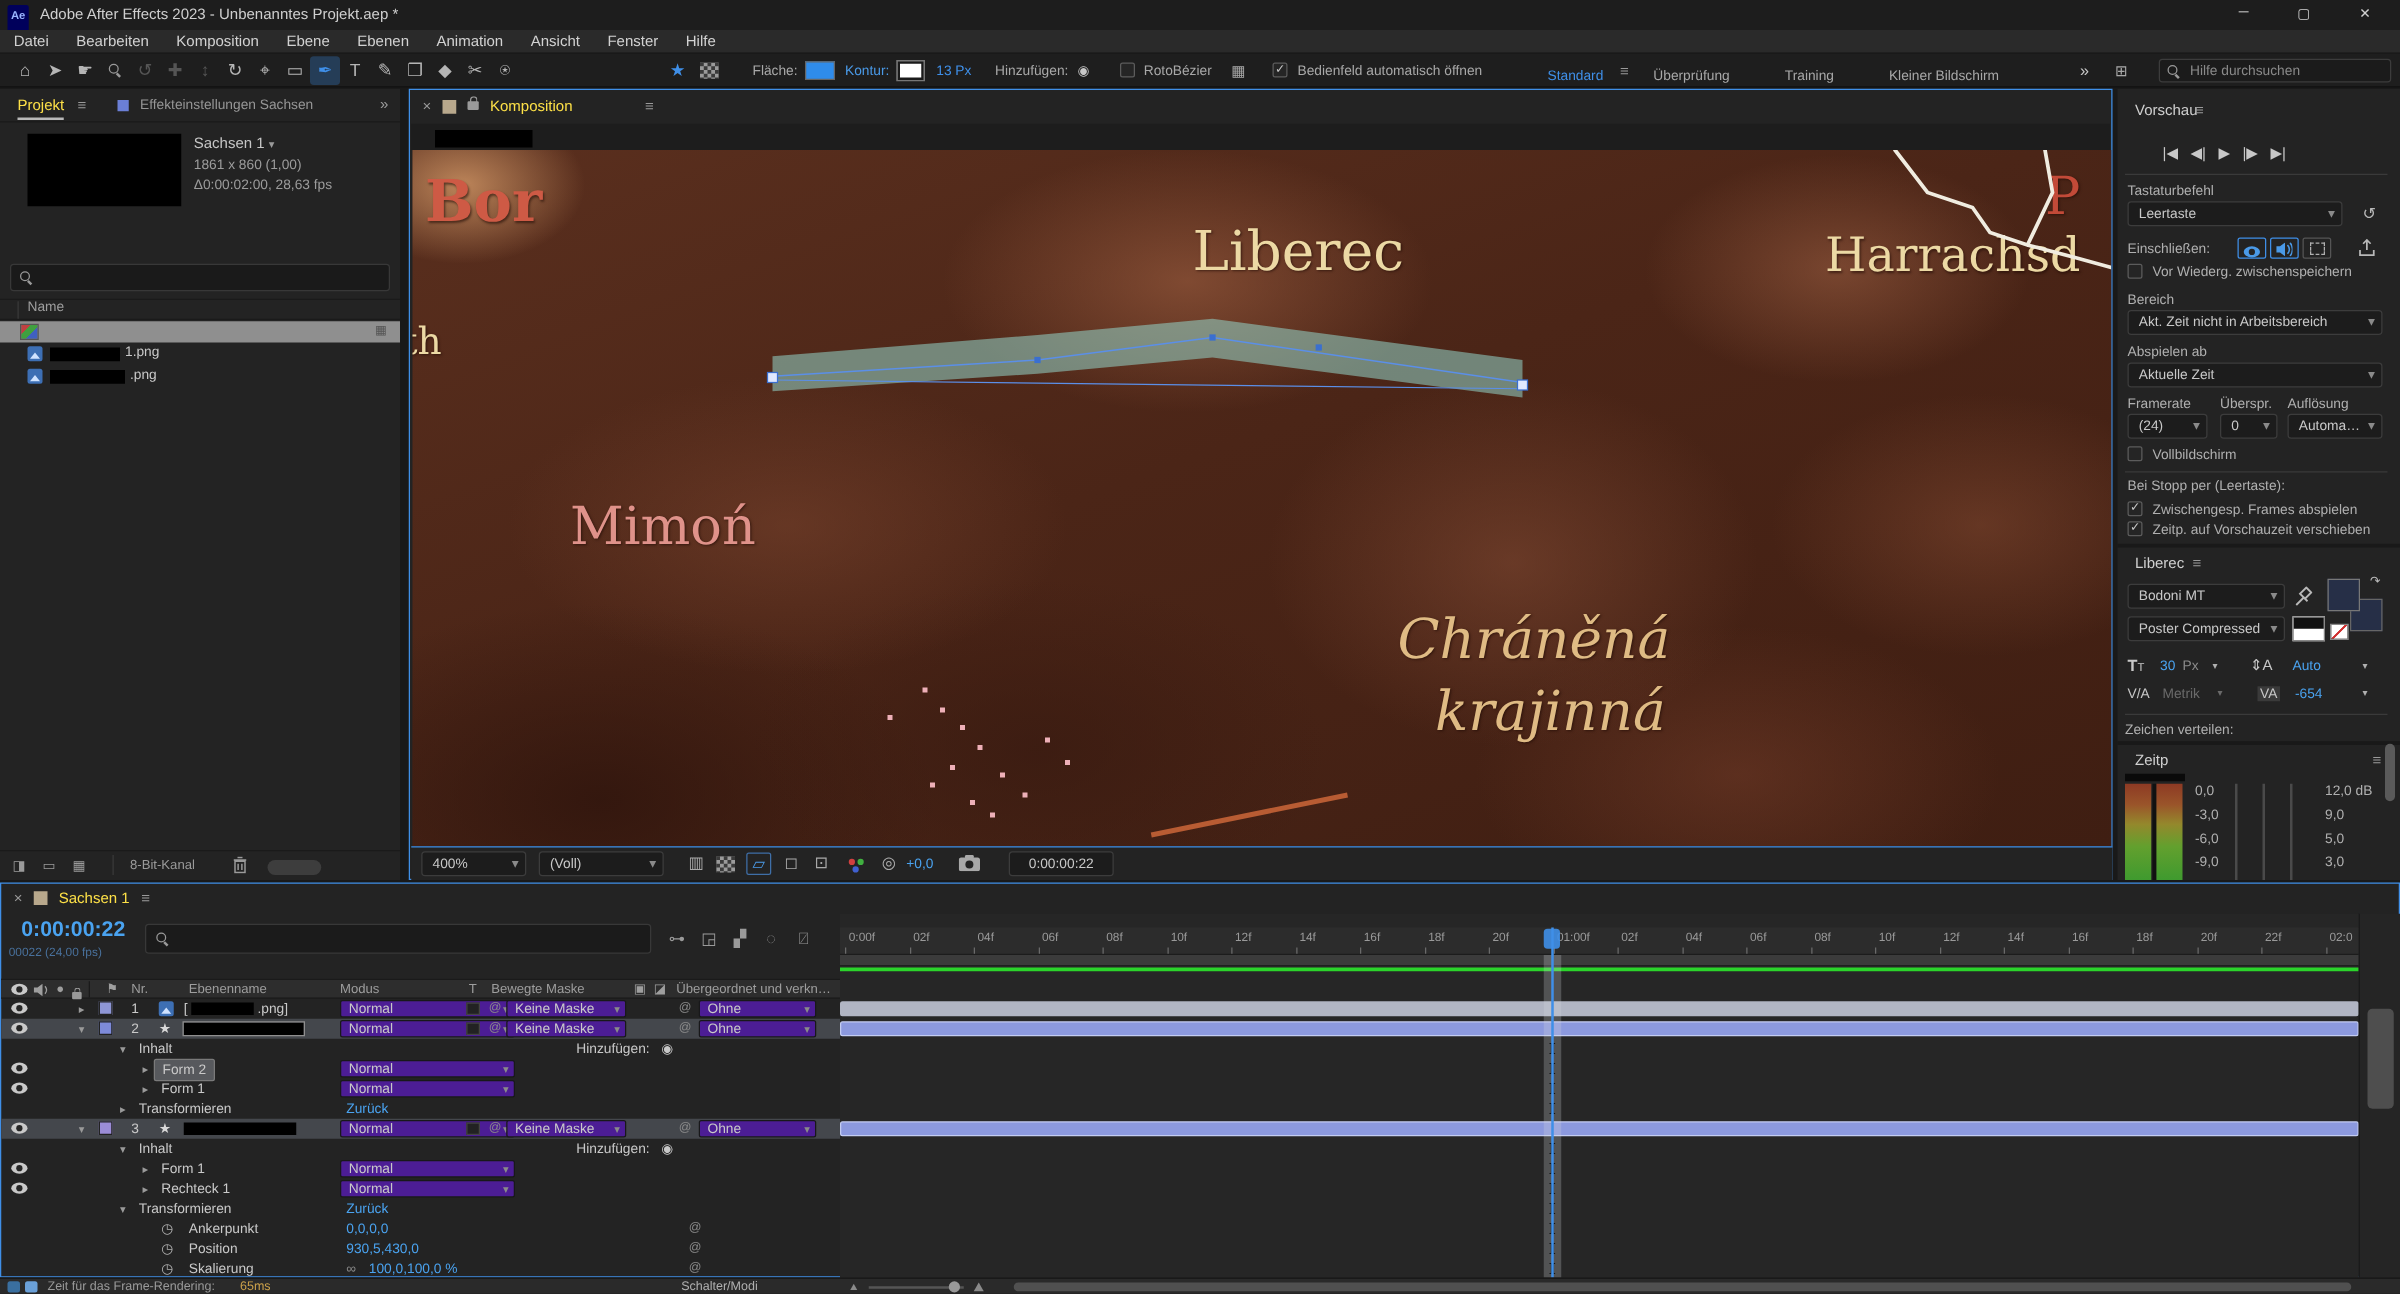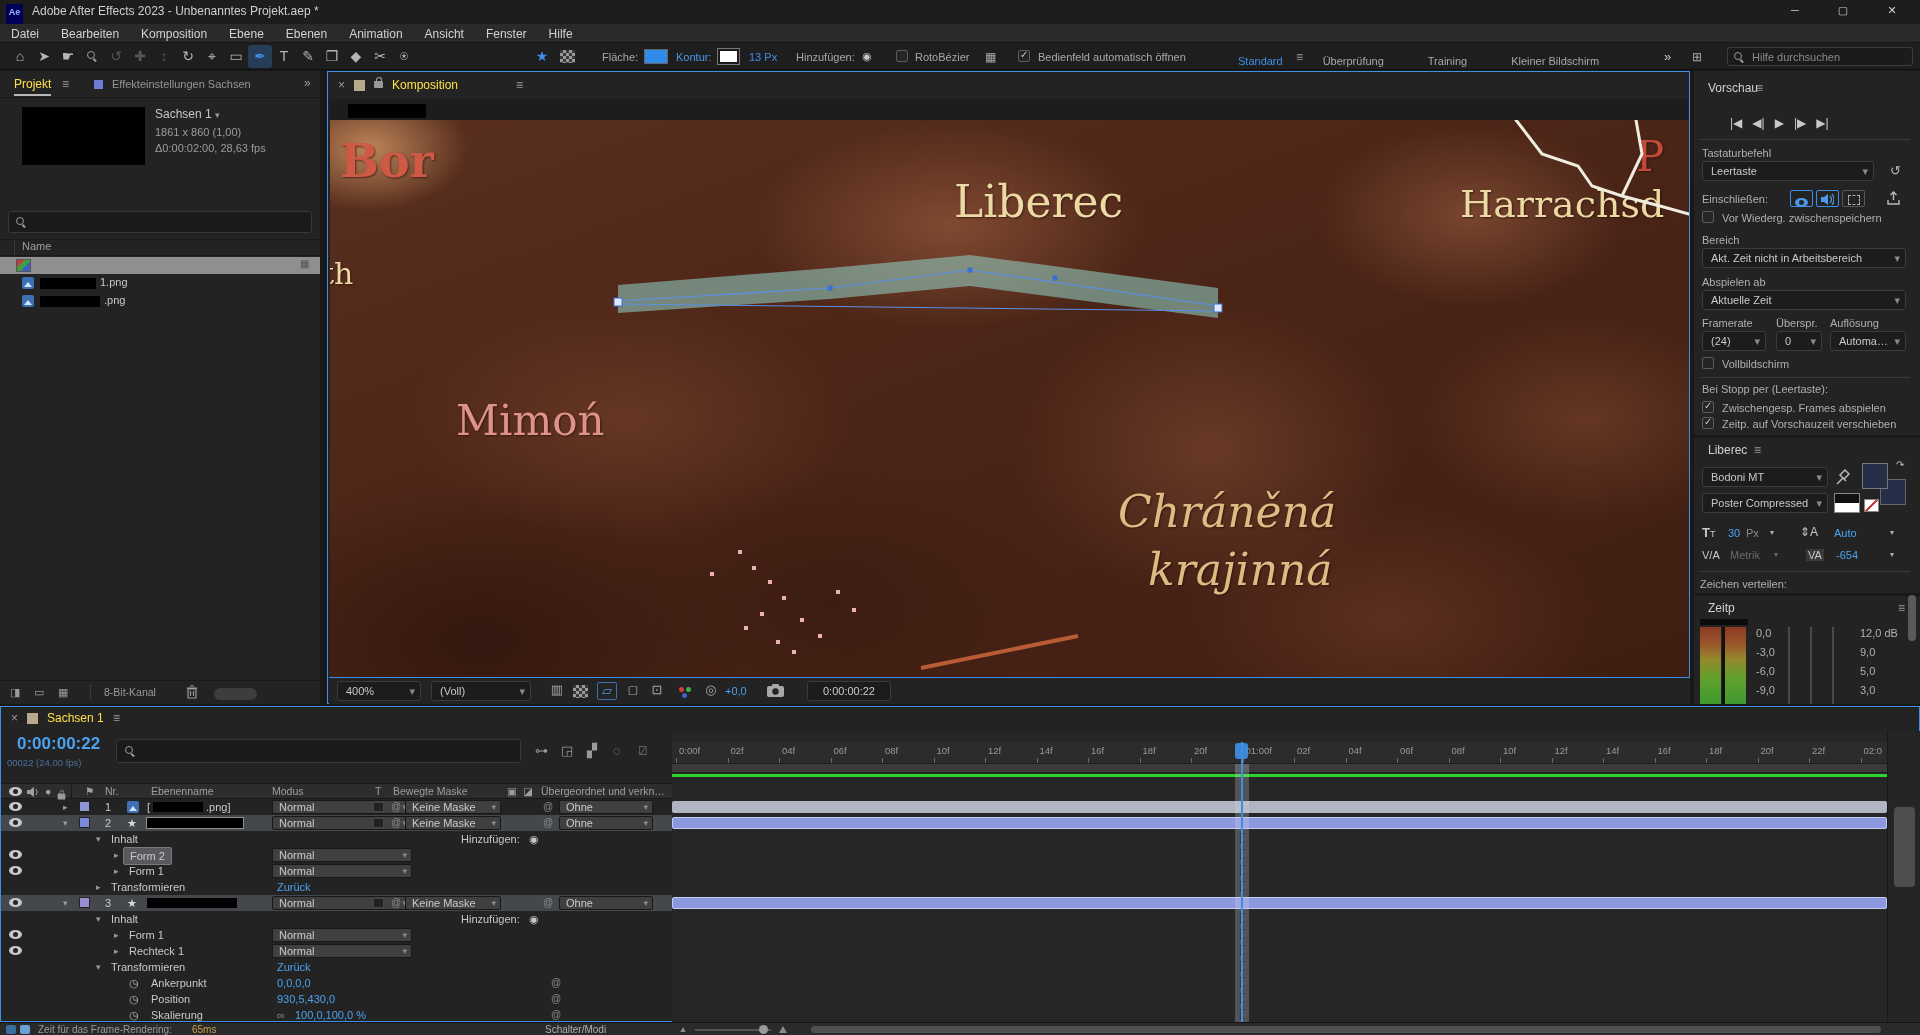--- a/index.html
+++ b/index.html
@@ -90,21 +90,21 @@
   #tl-timecode { position:absolute; left:16px; top:27px; font-size:17px; font-weight:bold; color:#4aa3f0; }
   #tl-frames { position:absolute; left:6px; top:50px; font-size:9.5px; color:#49719c; }
   #tl-search { position:absolute; left:115px; top:32px; width:405px; height:24px; background:#1b1b1b; border:1px solid #383838; border-radius:3px; }
   .tl-cicon { position:absolute; top:36px; font-size:13px; color:#9a9a9a; }
   #tl-header { position:absolute; left:0; top:76px; width:671px; height:16px; background:#2d2d2d; border-top:1px solid #1a1a1a; border-bottom:1px solid #181818; color:#9e9e9e; font-size:10.5px; line-height:15px; }
   .trow { position:absolute; left:0; width:671px; height:16px; font-size:11px; color:#c9c9c9; line-height:16px; }
   .trow.sel { background:#44474c; }
   .chip { position:absolute; width:11px; height:11px; top:2px; border:1px solid #222; }
   .eye { position:absolute; width:13px; height:9px; top:3px; background:#c9c9c9; border-radius:50%; }
   .eye::after { content:""; position:absolute; left:4px; top:2px; width:5px; height:5px; background:#262626; border-radius:50%; }
-  .tdd { position:absolute; height:14px; top:1px; background:#404040; border:1px solid #18181a; border-radius:2px; font-size:11px; line-height:13px; padding-left:6px; color:#c9c9c9; }
+  .tdd { position:absolute; height:14px; top:1px; background:#4c1d95; border:1px solid #18181a; border-radius:2px; font-size:11px; line-height:13px; padding-left:6px; color:#c9c9c9; }
   .tdd .car { position:absolute; right:4px; top:0; color:#8a8a8a; font-size:9px; }
   .boxed { background:#57595d; border:1px solid #7a7a7a; padding:0 6px; border-radius:2px; }
   .nameredact { position:absolute; top:3px; height:10px; background:#000; }
   .nameredact.outl { outline:1px solid #8f8f8f; }
   #timegraph { position:absolute; left:671px; top:24px; width:1215px; height:292px; background:#262626; }
   #ruler { position:absolute; left:0; top:11px; width:1215px; height:22px; background:#2c2c2c; border-bottom:1px solid #1c1c1c; }
   .rtick-label { position:absolute; top:3px; font-size:9.5px; color:#9a9a9a; white-space:nowrap; }
   .rtick { position:absolute; bottom:0; width:1px; height:5px; background:#6a6a6a; }
   #workarea { position:absolute; left:0; top:33px; width:1215px; height:9px; background:#3b3b3b; border-bottom:1px solid #1f1f1f; }
   #cacheline { position:absolute; left:0; top:43px; width:1215px; height:3px; background:#2bd42b; }

